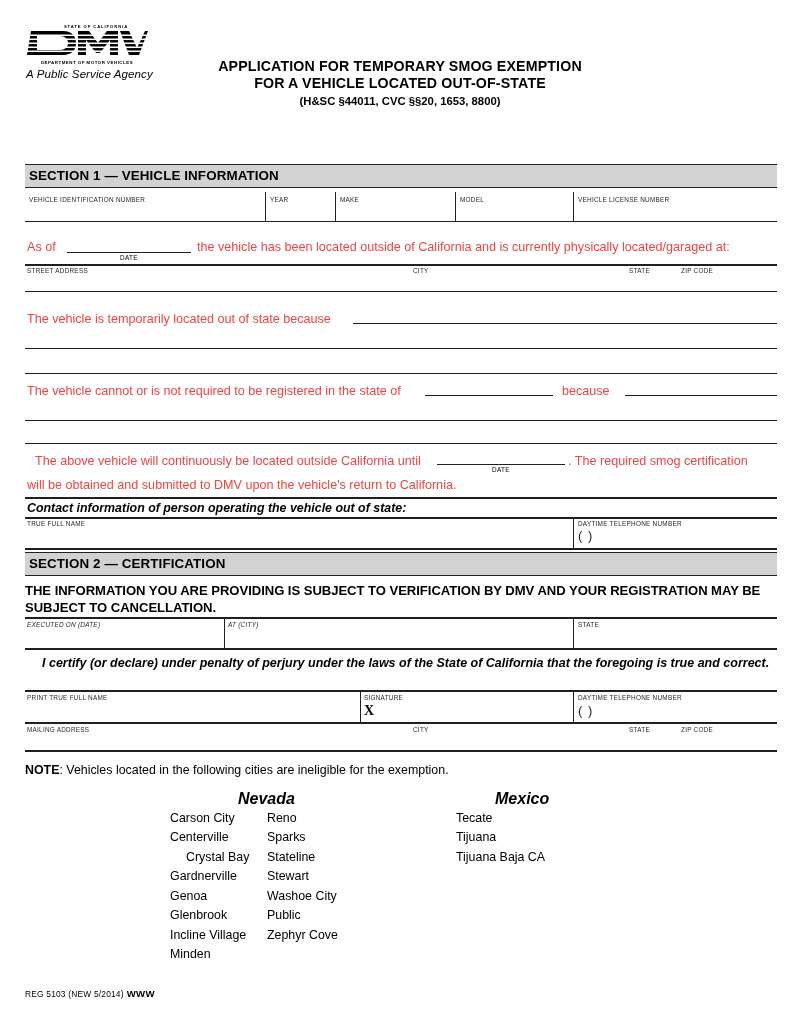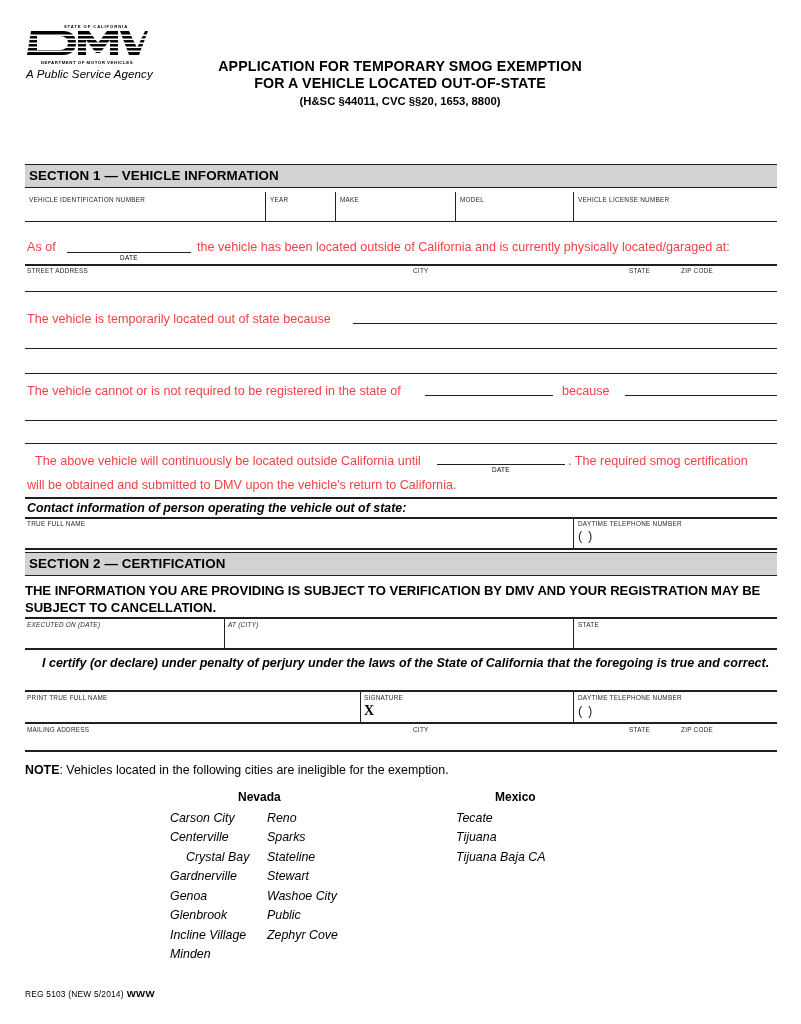--- a/index.html
+++ b/index.html
@@ -216,29 +216,29 @@
   .note {
     position: absolute;
     left: 25px;
     top: 763px;
     font-size: 12.4px;
     white-space: nowrap;
   }
   .note b { font-weight: bold; }
   .col-head {
     position: absolute;
-    font-size: 12px;
+    font-size: 16px;
+    font-style: italic;
     font-weight: bold;
     white-space: nowrap;
   }
   .city-item {
     position: absolute;
     font-size: 12.4px;
     white-space: nowrap;
-    font-style: italic;
   }
 
   .footer {
     position: absolute;
     left: 25px;
     top: 988px;
     font-size: 8.4px;
     letter-spacing: 0.2px;
     white-space: nowrap;
   }

